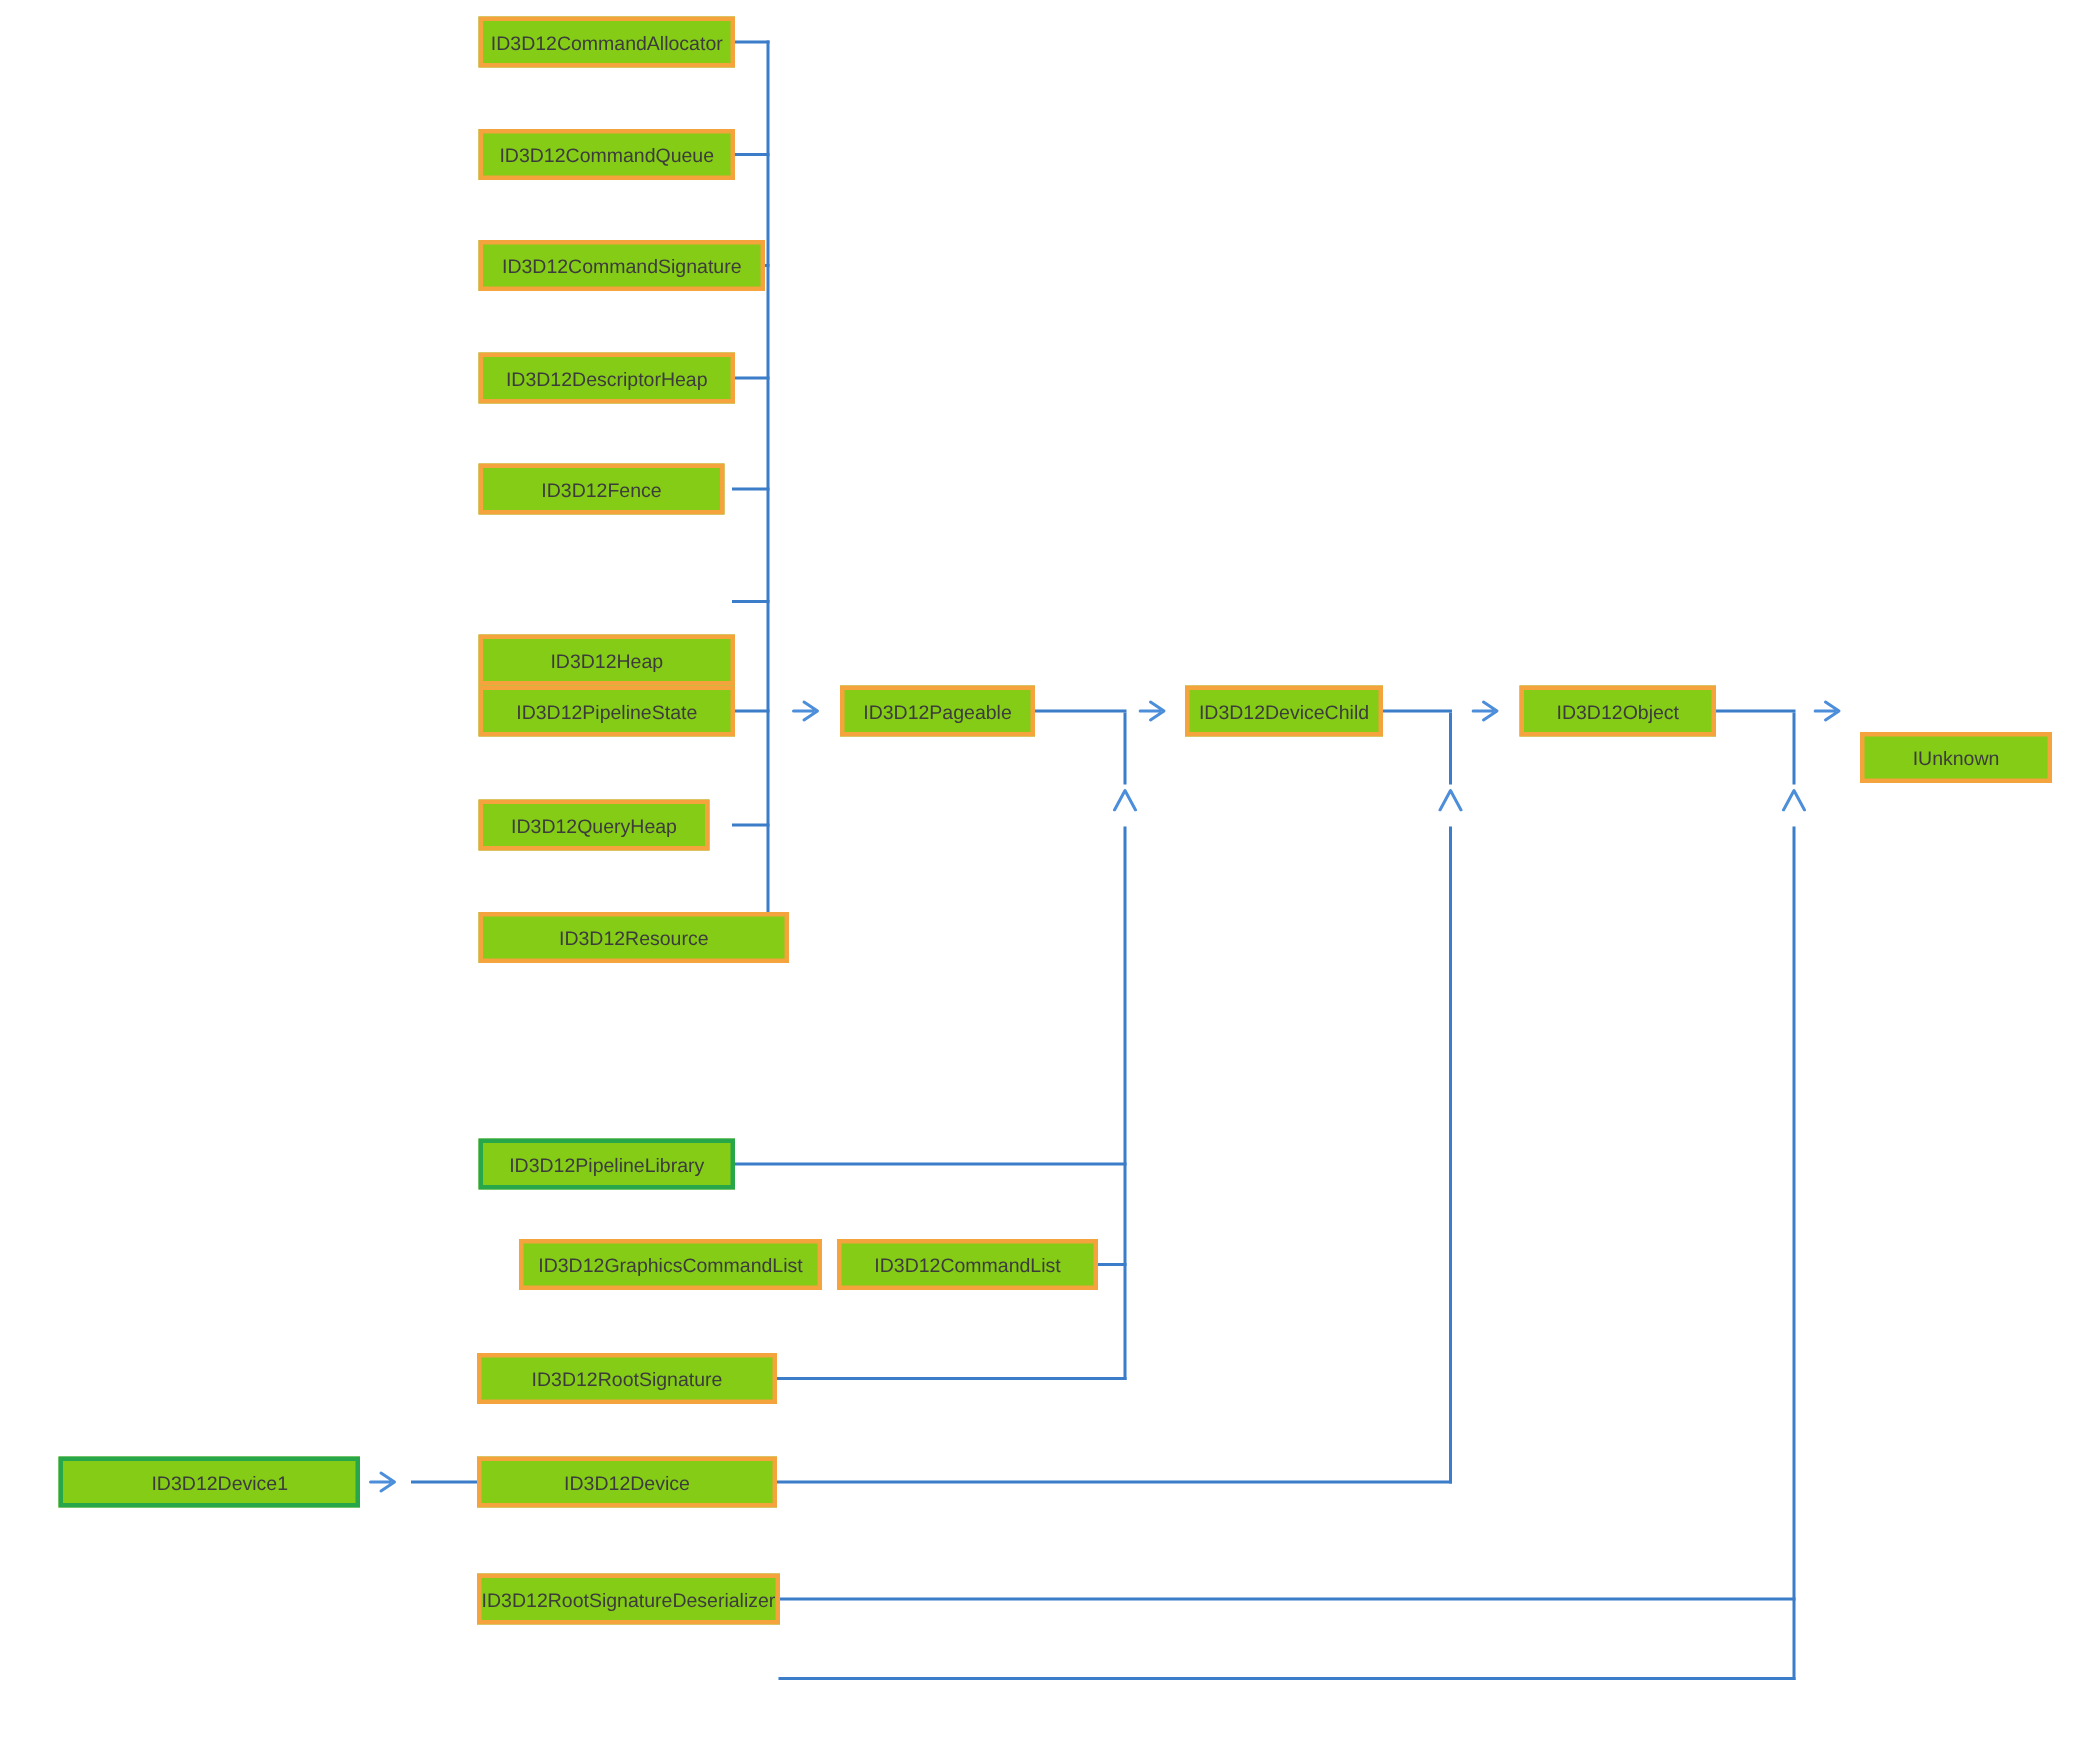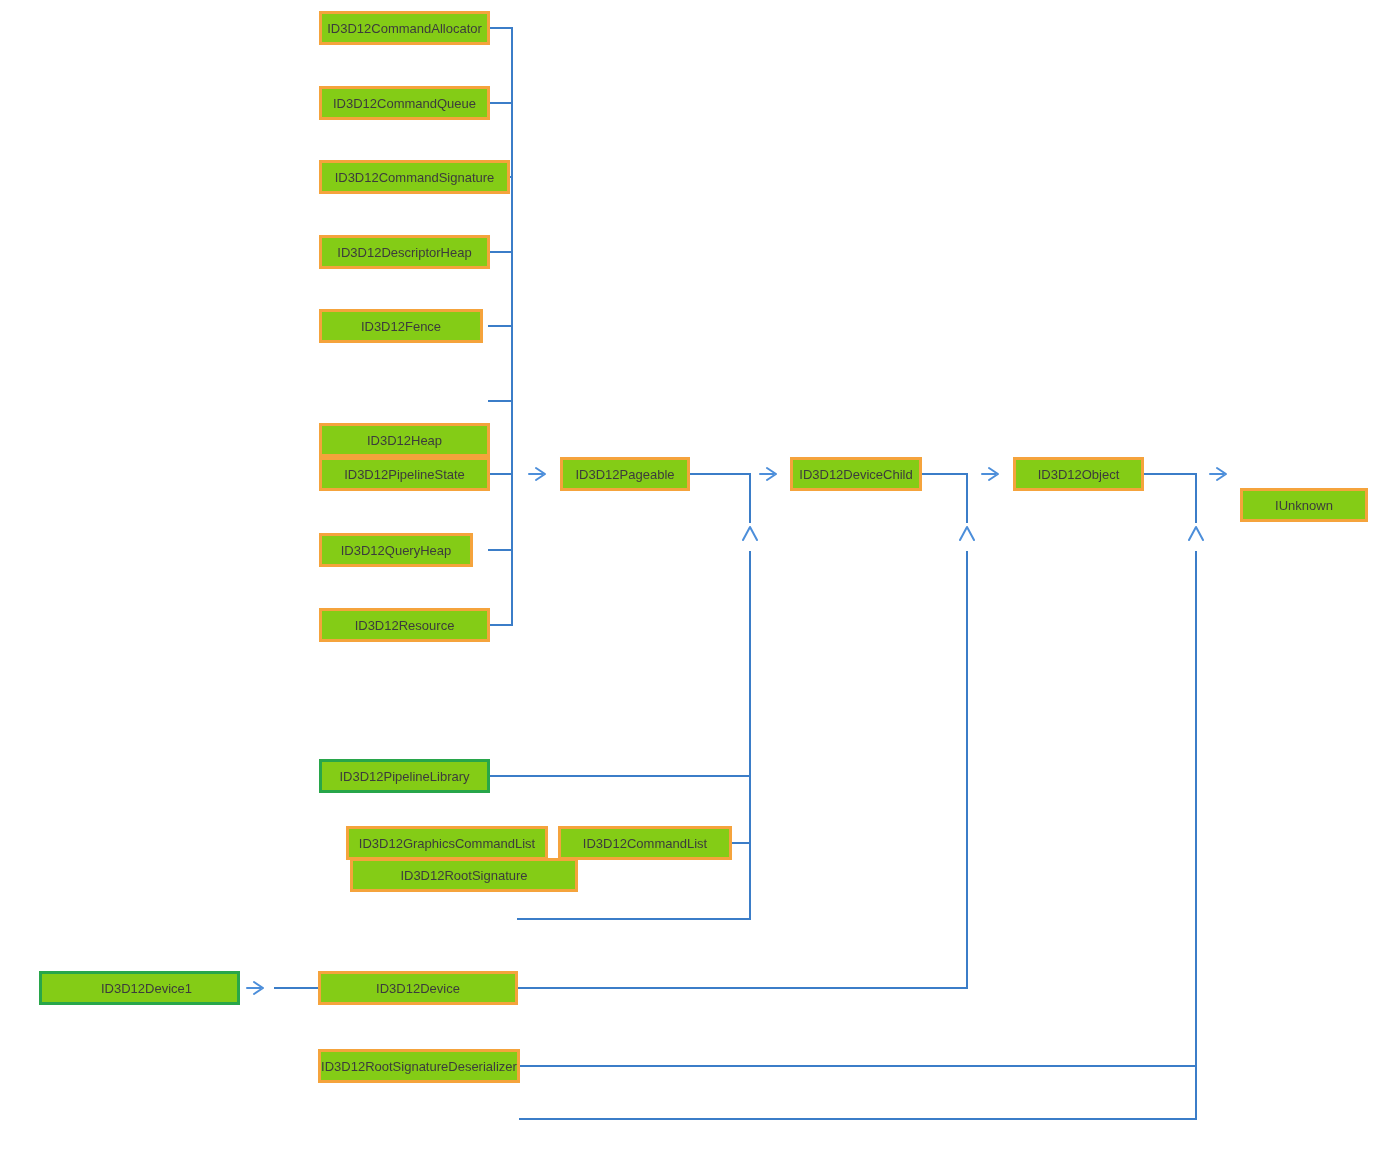--- a/index.html
+++ b/index.html
@@ -114,28 +114,28 @@
   </span>
 
   <div class="node" style="left:319px;top:11px;width:171px;">ID3D12CommandAllocator</div>
   <div class="node" style="left:319px;top:86px;width:171px;">ID3D12CommandQueue</div>
   <div class="node" style="left:319px;top:160px;width:191px;">ID3D12CommandSignature</div>
   <div class="node" style="left:319px;top:235px;width:171px;">ID3D12DescriptorHeap</div>
   <div class="node" style="left:319px;top:309px;width:164px;">ID3D12Fence</div>
   <div class="node" style="left:319px;top:384px;width:171px;margin-top:39px;">ID3D12Heap</div>
   <div class="node" style="left:319px;top:457px;width:171px;">ID3D12PipelineState</div>
   <div class="node" style="left:319px;top:533px;width:154px;">ID3D12QueryHeap</div>
-  <div class="node" style="left:319px;top:608px;width:171px;">ID3D12Resource</div>
+  <div class="node" style="left:319px;top:608px;width:207px;">ID3D12Resource</div>
 
   <div class="node" style="left:560px;top:457px;width:130px;">ID3D12Pageable</div>
   <div class="node" style="left:790px;top:457px;width:132px;">ID3D12DeviceChild</div>
   <div class="node" style="left:1013px;top:457px;width:131px;">ID3D12Object</div>
   <div class="node" style="left:1240px;top:457px;width:128px;margin-top:31px;">IUnknown</div>
 
   <div class="node green" style="left:319px;top:759px;width:171px;">ID3D12PipelineLibrary</div>
   <div class="node" style="left:318px;top:826px;width:202px;margin-left:28px;">ID3D12GraphicsCommandList</div>
   <div class="node" style="left:558px;top:826px;width:174px;">ID3D12CommandList</div>
-  <div class="node" style="left:318px;top:858px;width:228px;margin-left:32px;">ID3D12RootSignature</div>
+  <div class="node" style="left:318px;top:902px;width:200px;">ID3D12RootSignature</div>
   <div class="node green" style="left:39px;top:971px;width:201px;padding-left:14px;">ID3D12Device1</div>
   <div class="node" style="left:318px;top:971px;width:200px;">ID3D12Device</div>
   <div class="node" style="left:318px;top:1049px;width:202px;">ID3D12RootSignatureDeserializer</div>
 
 </div>
 
 </body></html>

